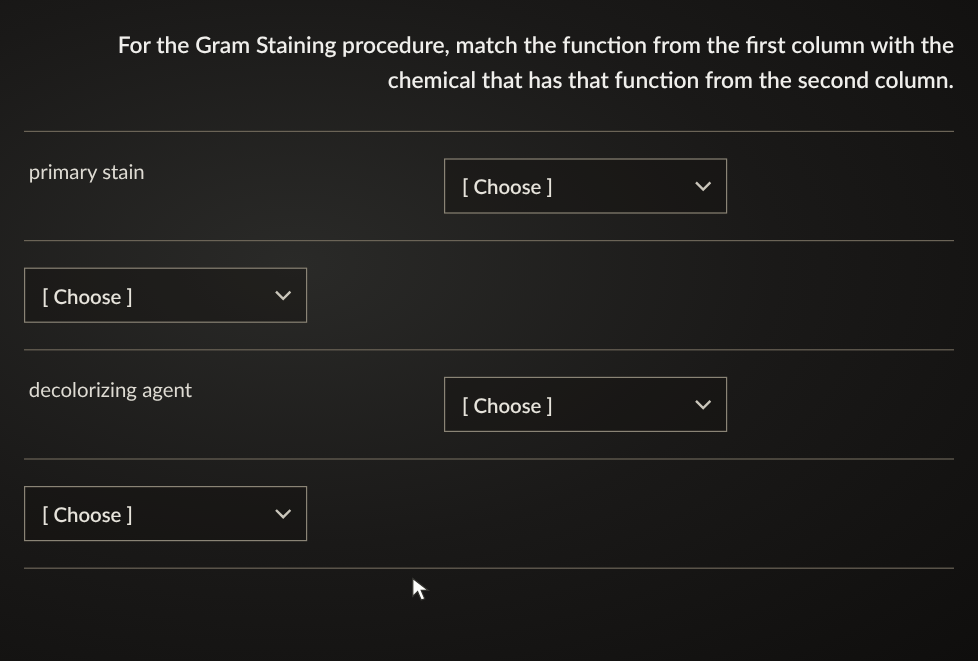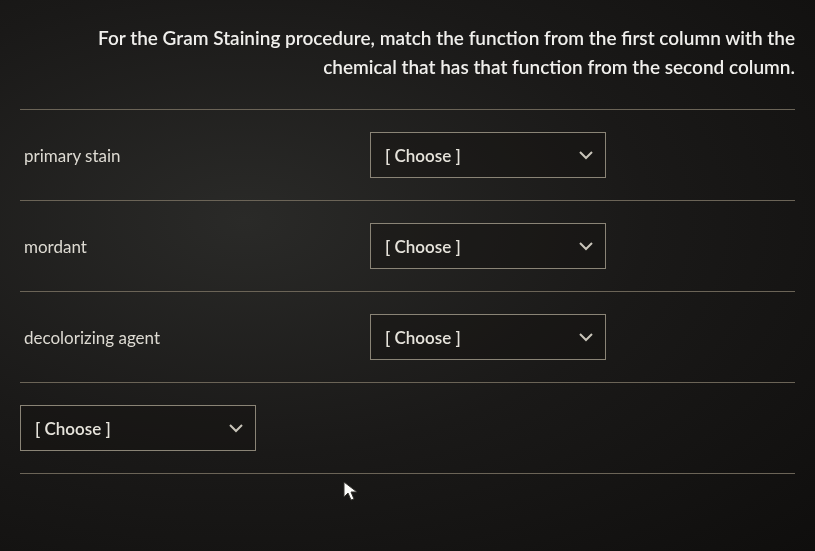--- a/index.html
+++ b/index.html
@@ -25,21 +25,20 @@
       line-height: 1.5;
       color: #f0efec;
       margin-bottom: 28px;
       text-align: right;
     }
     .match-table {
       width: 100%;
     }
     .match-row {
       display: flex;
-      align-items: center;
       border-top: 1px solid #6b6457;
       padding: 22px 0;
       min-height: 90px;
     }
     .match-row:last-child {
       border-bottom: 1px solid #6b6457;
     }
     .label-cell {
       flex: 0 0 350px;
       font-size: 17px;
@@ -104,21 +103,20 @@
           <span class="chevron">
             <svg viewBox="0 0 14 10">
                 <path d="M1 2 L7 8 L13 2" stroke="#c9c5ba" stroke-width="2" fill="none"></path>
               </svg>
           </span>
         </div>
       </div>
     </div>
 
     <div class="match-row">
-      <div class="label-cell">mordant</div>
       <div class="select-cell">
         <div class="select-box">
           <span class="select-placeholder">[ Choose ]</span>
           <span class="chevron">
             <svg viewBox="0 0 14 10">
                 <path d="M1 2 L7 8 L13 2" stroke="#c9c5ba" stroke-width="2" fill="none"></path>
               </svg>
           </span>
         </div>
       </div>

